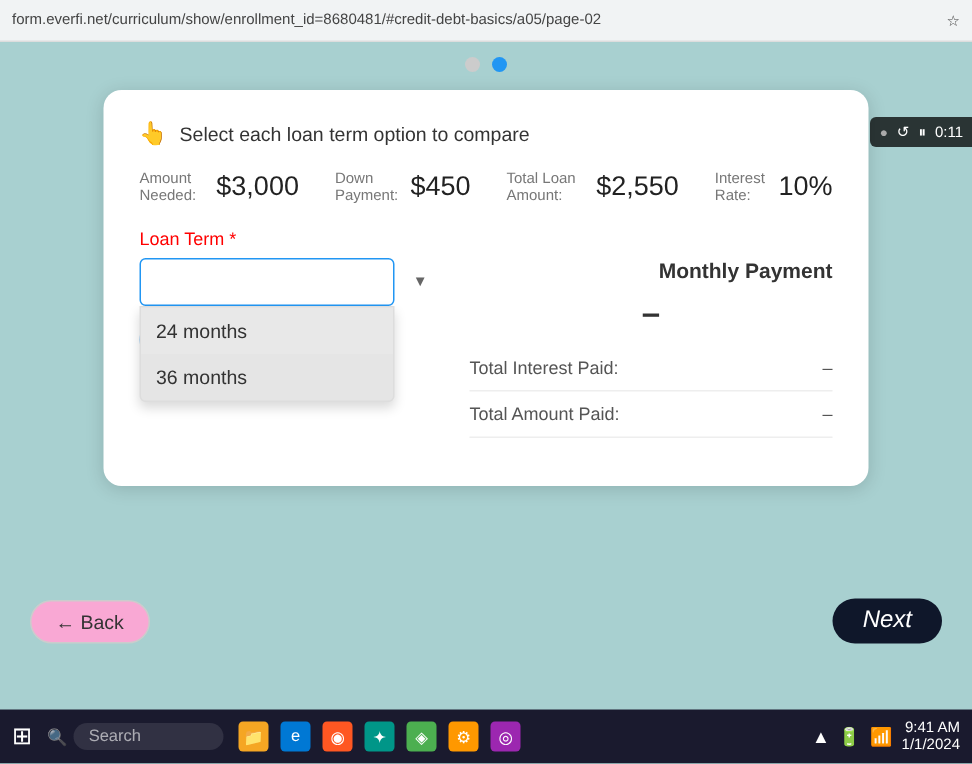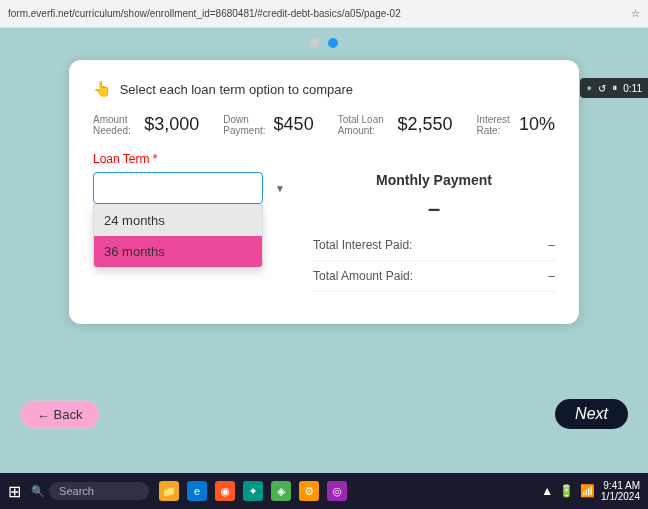--- a/index.html
+++ b/index.html
@@ -152,21 +152,21 @@
       font-size: 10px;
       pointer-events: none;
     }
 
     
     .dropdown-open {
       position: absolute;
       top: 32px;
       left: 0;
       width: 170px;
-      background: #ec4899;
+      background: #e5e5e5;
       border: 1px solid #ddd;
       box-shadow: 0 4px 8px rgba(0,0,0,0.15);
       z-index: 10;
       border-radius: 0 0 4px 4px;
     }
 
     .dropdown-item {
       padding: 8px 10px;
       font-size: 13px;
       color: #333;
@@ -191,21 +191,21 @@
     
     .right-col {
       flex: 1;
       padding-top: 20px;
     }
 
     .monthly-payment-title {
       font-size: 14px;
       font-weight: bold;
       color: #333;
-      text-align: center;
+      text-align: right;
       margin-bottom: 8px;
     }
 
     .monthly-payment-value {
       font-size: 22px;
       font-weight: bold;
       color: #333;
       text-align: center;
       margin-bottom: 16px;
     }

